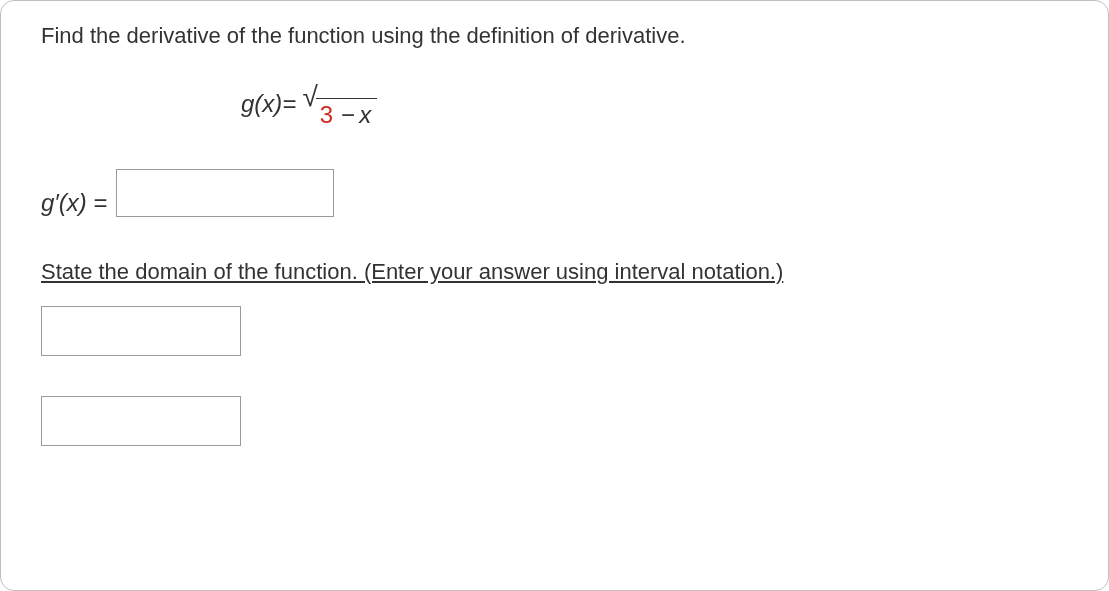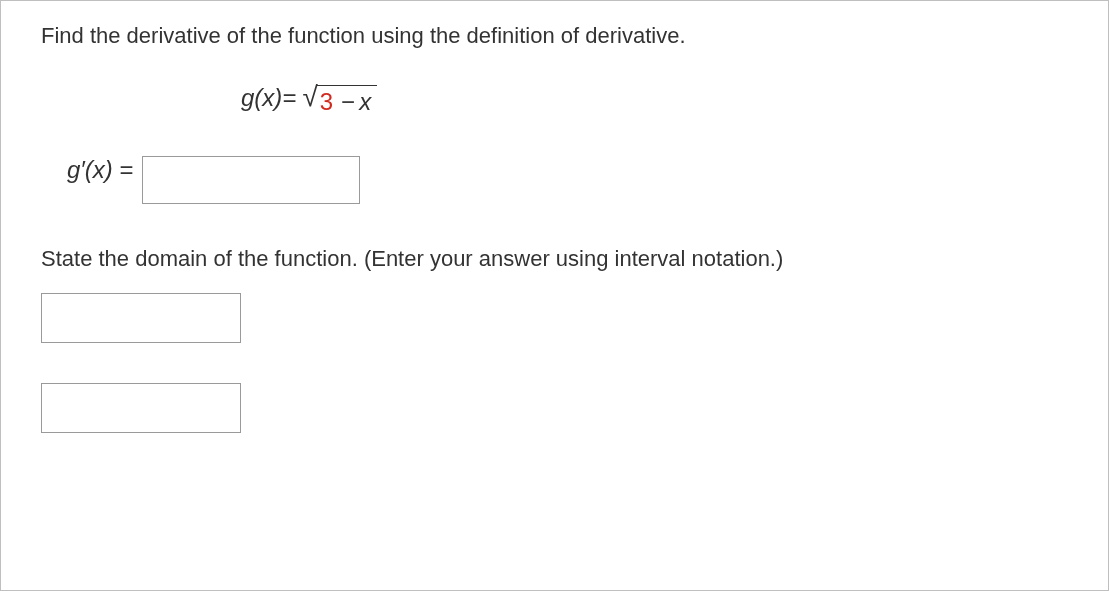--- a/index.html
+++ b/index.html
@@ -11,21 +11,21 @@
     font-family: Verdana, Geneva, sans-serif;
     color: #333333;
     font-size: 22px;
   }
   .page {
     box-sizing: border-box;
     padding: 20px 30px 20px 40px;
     width: 100%;
     height: 100%;
     border: 1px solid #bfbfbf;
-    border-radius: 0;
+    border-radius: 14px;
   }
   .prompt {
     margin-bottom: 28px;
     line-height: 1.4;
   }
   .eq-centered {
     text-align: left;
     padding-left: 200px;
     margin-bottom: 40px;
     font-style: italic;
@@ -52,40 +52,39 @@
     font-style: normal;
     font-size: 28px;
     line-height: 1;
     position: relative;
     top: 3px;
   }
   .sqrt .under {
     border-top: 1.6px solid #333;
     padding: 2px 6px 0 4px;
     margin-left: -2px;
-    margin-top: 5px;
+    margin-top: 18px;
     font-style: normal;
   }
   .sqrt .under .three {
     color: #d12a1f;
     font-style: normal;
     padding-right: 4px;
   }
   .sqrt .under .minus {
     font-style: normal;
     padding: 0 4px;
   }
   .sqrt .under .xvar {
     font-style: italic;
   }
   .answer-row {
     display: flex;
-    align-items: flex-start;
+    align-items: flex-end;
     margin-bottom: 40px;
-    margin-left: 26px;
   }
   .answer-row .label {
     font-style: italic;
     font-size: 24px;
     margin-right: 8px;
   }
   .answer-row .apos {
     font-style: italic;
   }
   .ans-box {
@@ -99,20 +98,21 @@
     font-family: inherit;
   }
   .ans-box.medium {
     width: 200px;
     height: 50px;
   }
   .section-gap {
     margin-top: 20px;
     margin-bottom: 18px;
     line-height: 1.4;
+    text-decoration: underline;
   }
   .box-holder {
     margin-bottom: 40px;
   }
 </style>
 </head>
 <body>
 
 <div class="page">
 

